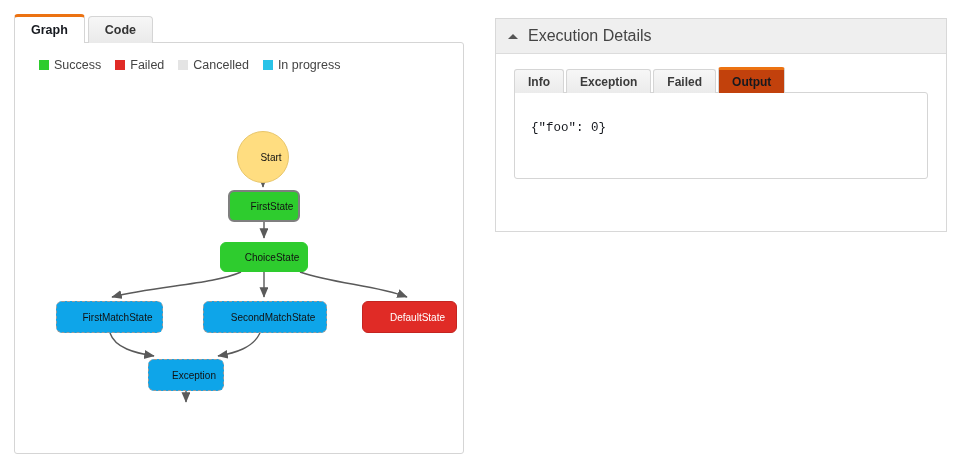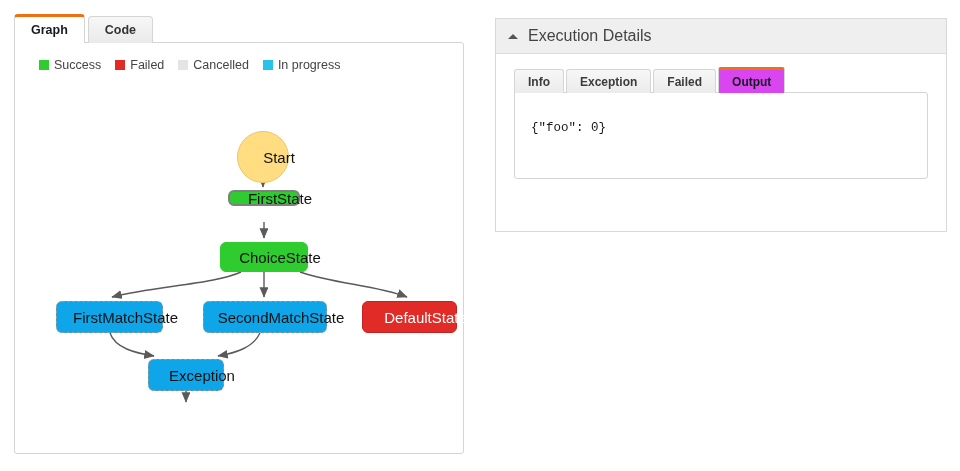--- a/index.html
+++ b/index.html
@@ -76,24 +76,24 @@
 
   
   #graph-canvas {
     position: absolute;
     left: 0; top: 0;
     width: 450px; height: 412px;
   }
   .node { position: absolute; box-sizing: border-box; }
   .node-label {
     position: absolute;
-    left: 16px; top: 0;
+    left: 8px; top: 0;
     width: 100%; height: 100%;
     display: flex; align-items: center; justify-content: center;
-    font-size: 15px;
+    font-size: 10px;
     color: #111111;
     white-space: nowrap;
     pointer-events: none;
   }
   .node.terminal {
     border-radius: 50%;
     background: #ffdd80;
     border: 1.5px solid #e8c66a;
   }
   .node.rect {
@@ -166,21 +166,21 @@
     color: #3b3b3b;
     border: 1px solid #d5d5d5;
     border-bottom: none;
     border-radius: 3px 3px 0 0;
     background: linear-gradient(#f7f7f7, #ebebeb);
     margin-right: 2px;
     cursor: pointer;
     user-select: none;
   }
   .subtab.active {
-    background: #d946ef;
+    background: #c2410c;
     border-top: 3px solid #ec7211;
     height: 26px;
     color: #16191f;
     z-index: 4;
   }
   .content-box {
     position: relative;
     margin-top: -1px;
     height: 87px;
     box-sizing: border-box;
@@ -251,21 +251,21 @@
             <path d="M95,290 C100,305 120,310 139,313"></path>
             <path d="M245,290 C238,305 220,310 203,313"></path>
             <path d="M171,348 L171,359"></path>
           </g>
         </svg>
 
         <div class="node terminal" style="left:222px;top:88px;width:52px;height:52px">
           <span class="node-label">Start</span>
         </div>
 
-        <div class="node rect success" style="left:213px;top:147px;width:72px;height:16px">
+        <div class="node rect success" style="left:213px;top:147px;width:72px;height:32px">
           <span class="node-label">FirstState</span>
         </div>
 
         <div class="node rect success plain" style="left:205px;top:199px;width:88px;height:30px">
           <span class="node-label">ChoiceState</span>
         </div>
 
         <div class="node rect inactive" style="left:41px;top:258px;width:107px;height:32px">
           <span class="node-label">FirstMatchState</span>
         </div>

